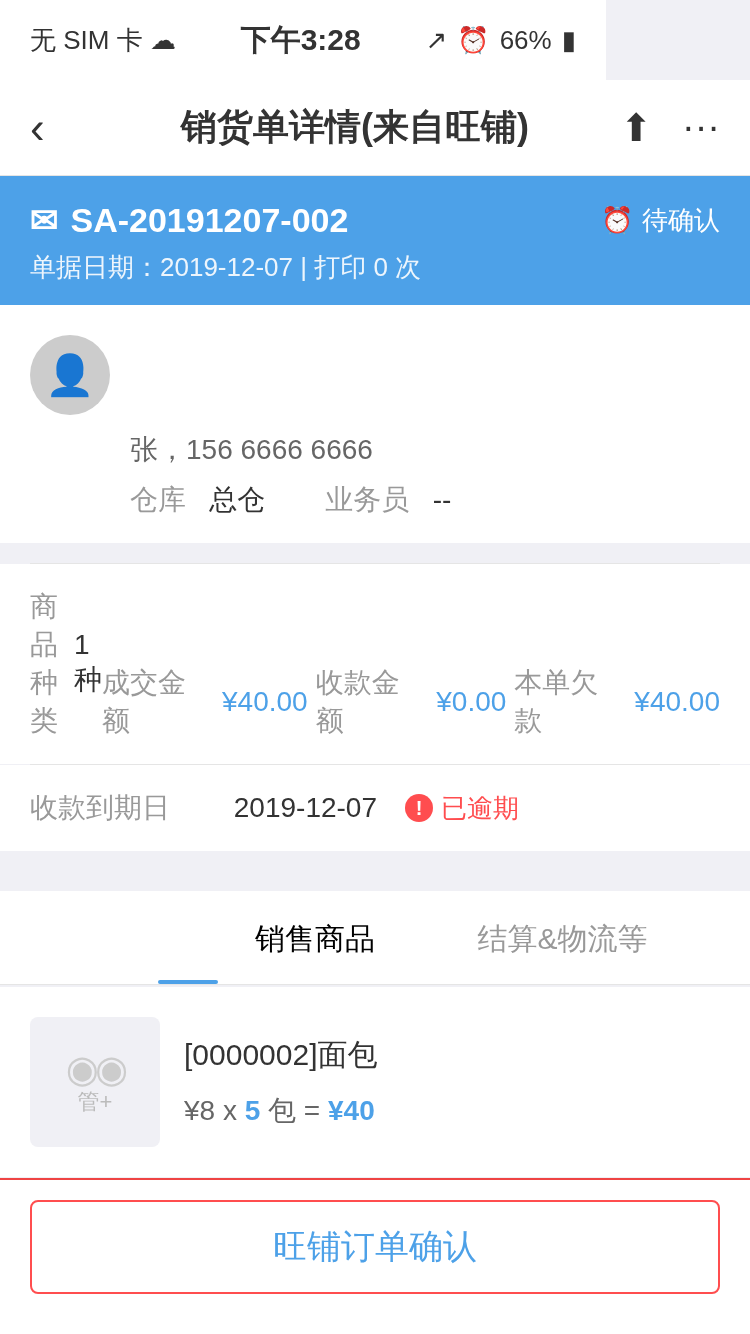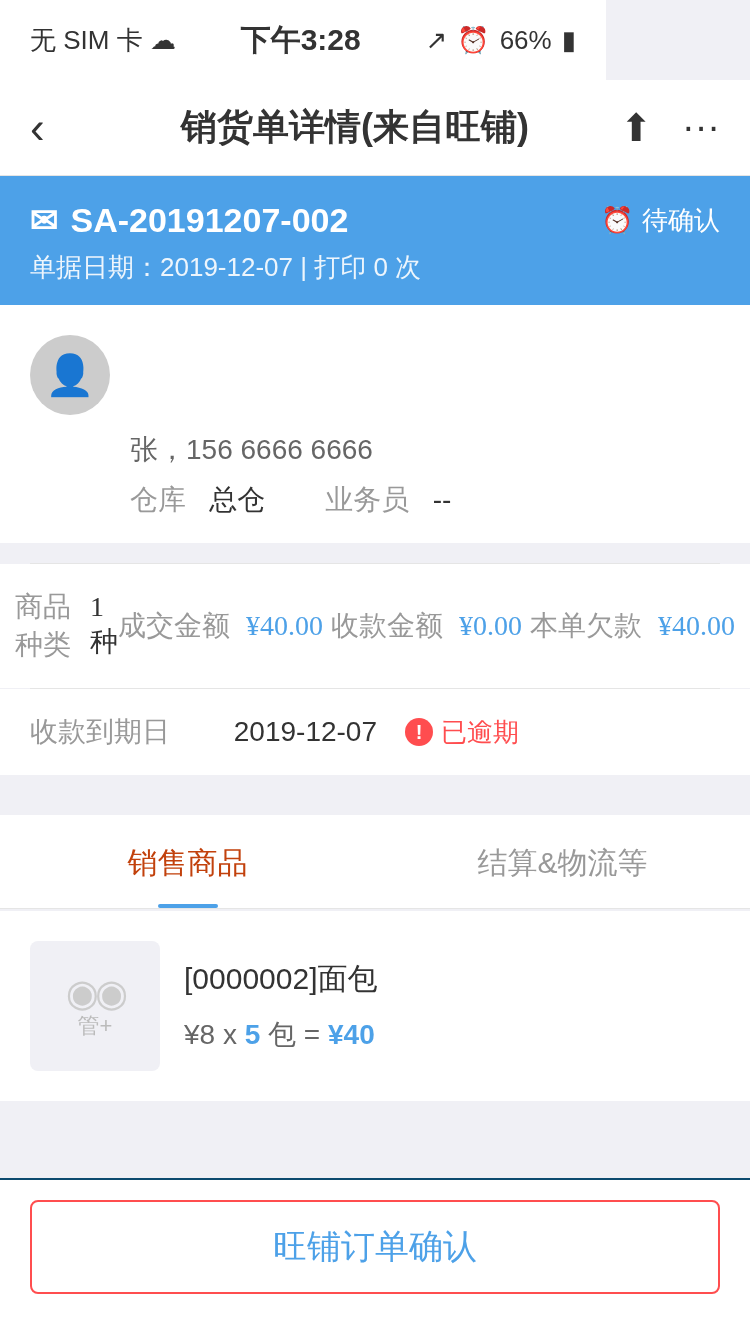--- a/index.html
+++ b/index.html
@@ -154,25 +154,24 @@
     }
     .divider-thin {
       height: 1px;
       background: #e5e5e5;
       margin: 0 30px;
     }
 
     
     .summary-card {
       background: #fff;
-      padding: 24px 15px;
-      display: flex;
-      align-items: center;
+      padding: 24px 30px;
+      display: flex;
+      align-items: flex-end;
       margin-bottom: 0;
-      font-family: Liberation Serif, serif;
     }
     .summary-left {
       flex: 1;
       display: flex;
       align-items: center;
       font-size: 28px;
       color: #666;
     }
     .summary-left-label {
       color: #999;
@@ -242,21 +241,22 @@
     .tab-item {
       flex: 1;
       text-align: center;
       padding: 28px 0 24px;
       font-size: 30px;
       color: #999;
       cursor: pointer;
       position: relative;
     }
     .tab-item.active {
-      color: #c2410c;
+      color: #000000;
+      text-align: right;
     }
     .tab-item.active::after {
       content: '';
       position: absolute;
       bottom: 0;
       left: 50%;
       transform: translateX(-50%);
       width: 60px;
       height: 4px;
       background: #4DA1E8;
@@ -322,21 +322,21 @@
     }
 
     
     .bottom-bar {
       position: fixed;
       bottom: 0;
       left: 0;
       width: 750px;
       background: #fff;
       padding: 20px 30px 40px;
-      border-top: 2px solid #0c4a6e;
+      border-top: 2px solid #ef4444;
     }
     .confirm-btn {
       width: 100%;
       height: 94px;
       background: #fff;
       border: 2px solid #ff4d4f;
       border-radius: 8px;
       font-size: 34px;
       font-weight: 500;
       color: #4DA1E8;

